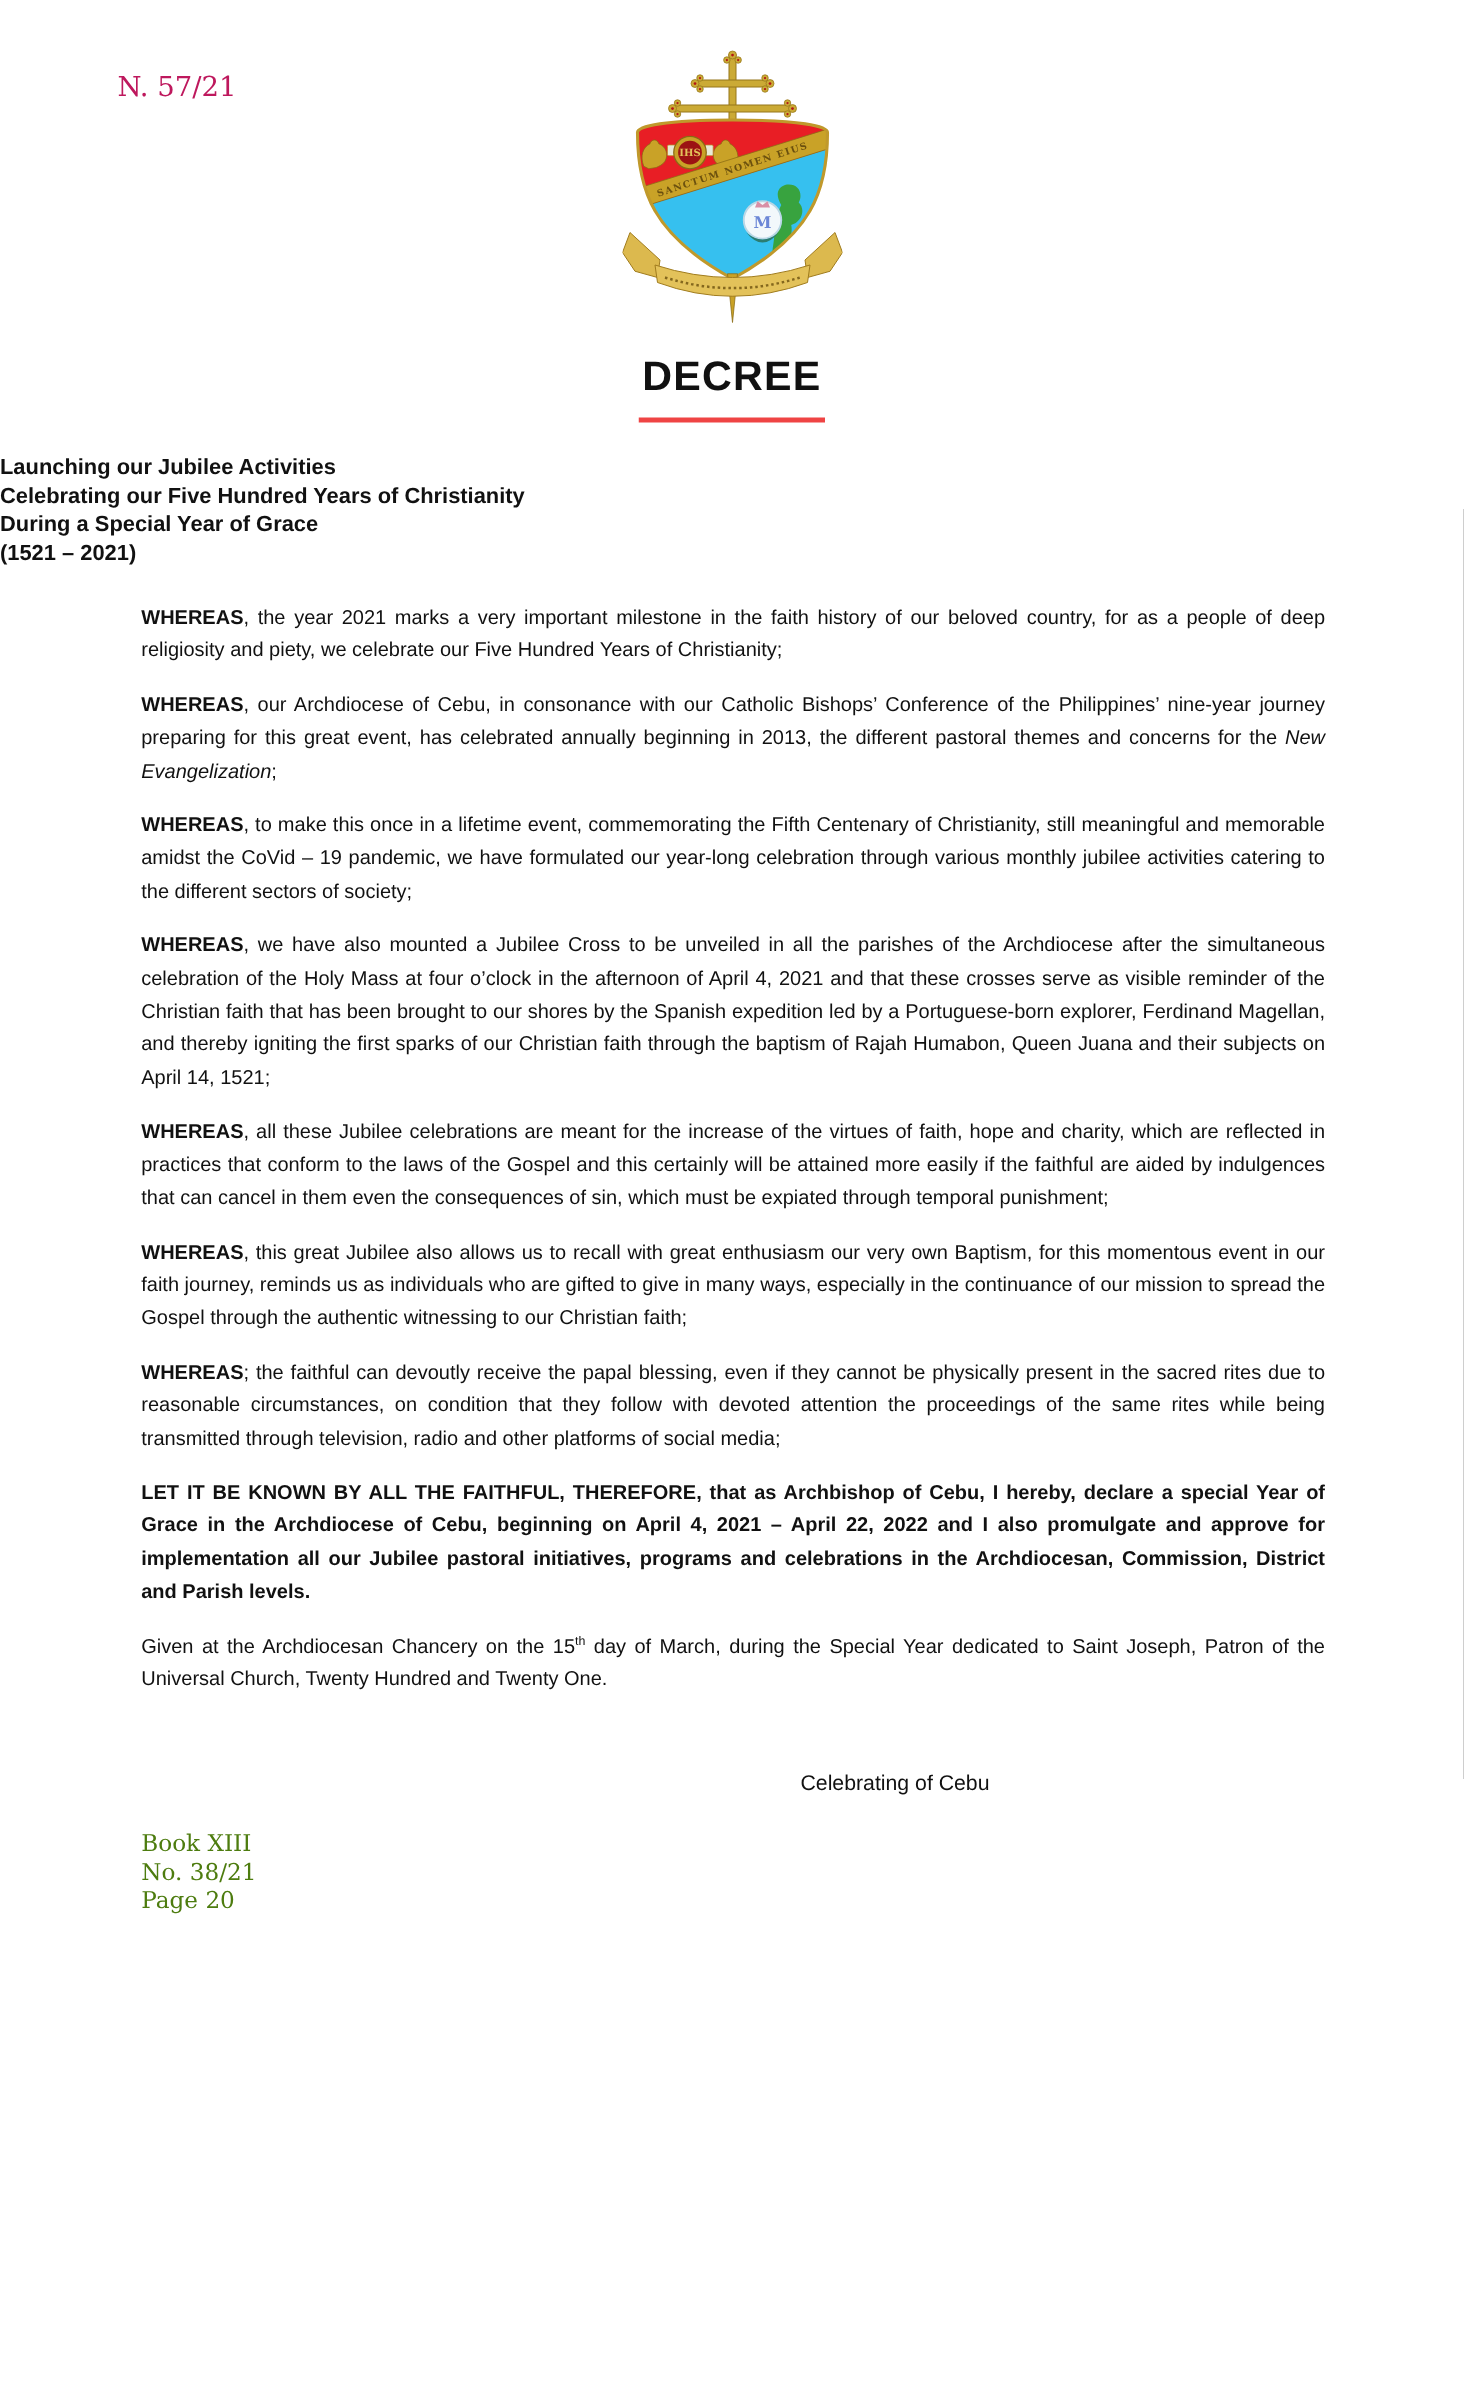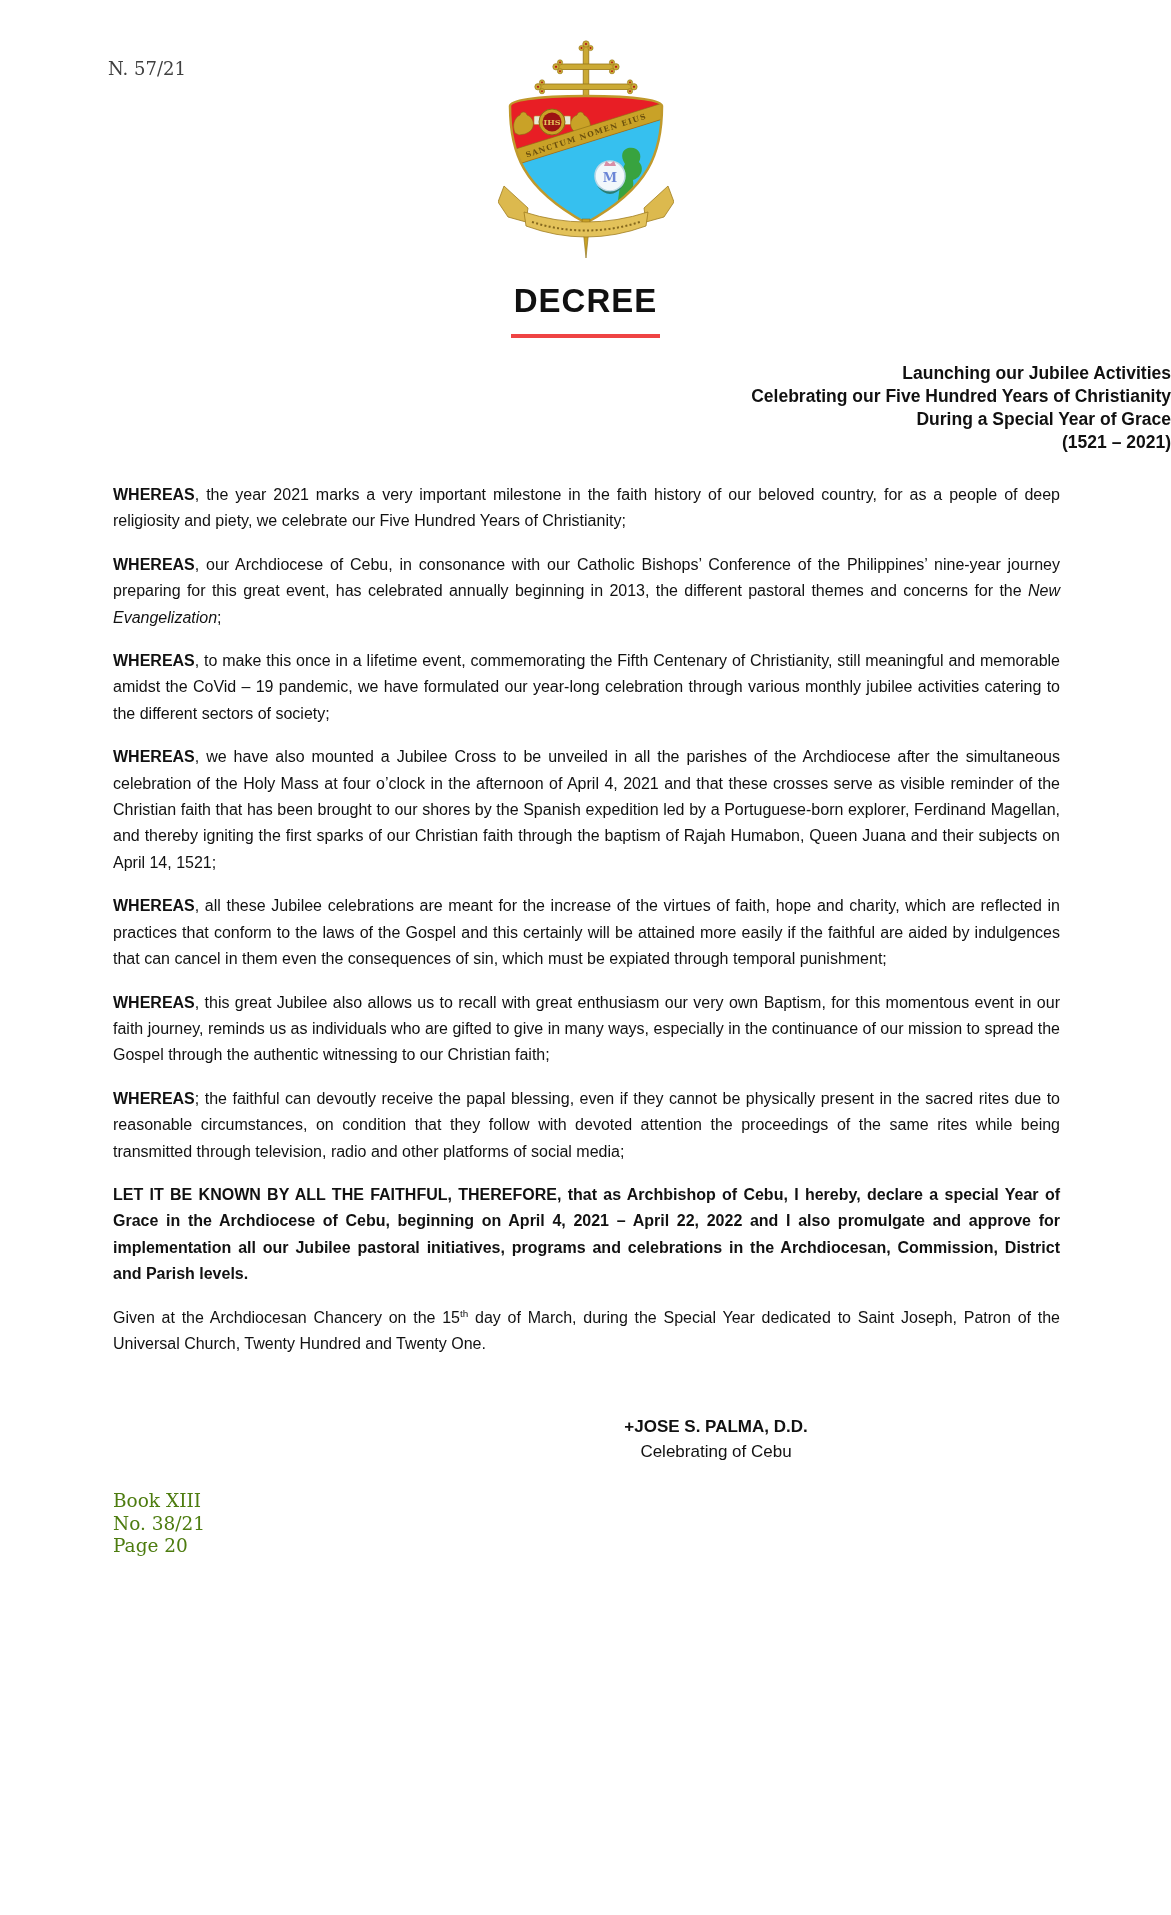--- a/index.html
+++ b/index.html
@@ -6,36 +6,36 @@
   .page{
     position:relative;
     width:1171px;height:1915px;
     background:#ffffff;
     margin:0 auto;
     overflow:hidden;
     font-family:"Liberation Sans", sans-serif;
     color:#111;
   }
   .ref-number{
-    position:absolute;left:108px;top:58px;
+    position:absolute;left:94px;top:58px;
     font-family:"DejaVu Serif", serif;
-    font-size:18px;color:#404040;
+    font-size:22px;color:#be185d;
   }
   .crest-wrap{width:176px;margin:40px auto 0;height:222px;}
   .doc-title{
     text-align:center;margin:20px 0 0;
   }
   .doc-title span{
     display:inline-block;
     font-size:33px;font-weight:bold;letter-spacing:1px;
     border-bottom:4px solid #ef4444;
     padding:0 3px 14px;
   }
   .subtitle{
-    text-align:right;margin-top:24px;
+    text-align:left;margin-top:24px;
     font-weight:bold;font-size:17.5px;line-height:23px;
   }
   .body-text{
     width:947px;margin:28px 0 0 113px;
   }
   .body-text p{
     margin:0 0 17px;
     font-size:16px;line-height:26.4px;
     text-align:justify;
   }
@@ -178,21 +178,20 @@
     <p><span class="seg-b">WHEREAS</span><span class="seg-n">, our Archdiocese of Cebu, in consonance with our Catholic Bishops’ Conference of the Philippines’ nine-year journey preparing for this great event, has celebrated annually beginning in 2013, the different pastoral themes and concerns for the </span><span class="seg-i">New Evangelization</span><span class="seg-n">;</span></p>
     <p><span class="seg-b">WHEREAS</span><span class="seg-n">, to make this once in a lifetime event, commemorating the Fifth Centenary of Christianity, still meaningful and memorable amidst the CoVid – 19 pandemic, we have formulated our year-long celebration through various monthly jubilee activities catering to the different sectors of society;</span></p>
     <p><span class="seg-b">WHEREAS</span><span class="seg-n">, we have also mounted a Jubilee Cross to be unveiled in all the parishes of the Archdiocese after the simultaneous celebration of the Holy Mass at four o’clock in the afternoon of April 4, 2021 and that these crosses serve as visible reminder of the Christian faith that has been brought to our shores by the Spanish expedition led by a Portuguese-born explorer, Ferdinand Magellan, and thereby igniting the first sparks of our Christian faith through the baptism of Rajah Humabon, Queen Juana and their subjects on April 14, 1521;</span></p>
     <p><span class="seg-b">WHEREAS</span><span class="seg-n">, all these Jubilee celebrations are meant for the increase of the virtues of faith, hope and charity, which are reflected in practices that conform to the laws of the Gospel and this certainly will be attained more easily if the faithful are aided by indulgences that can cancel in them even the consequences of sin, which must be expiated through temporal punishment;</span></p>
     <p><span class="seg-b">WHEREAS</span><span class="seg-n">, this great Jubilee also allows us to recall with great enthusiasm our very own Baptism, for this momentous event in our faith journey, reminds us as individuals who are gifted to give in many ways, especially in the continuance of our mission to spread the Gospel through the authentic witnessing to our Christian faith;</span></p>
     <p><span class="seg-b">WHEREAS</span><span class="seg-n">; the faithful can devoutly receive the papal blessing, even if they cannot be physically present in the sacred rites due to reasonable circumstances, on condition that they follow with devoted attention the proceedings of the same rites while being transmitted through television, radio and other platforms of social media;</span></p>
     <p class="all-bold"><span class="seg-b">LET IT BE KNOWN BY ALL THE FAITHFUL, THEREFORE</span><span class="seg-b">, that as Archbishop of Cebu, I hereby, declare a special Year of Grace in the Archdiocese of Cebu, beginning on April 4, 2021 – April 22, 2022 and I also promulgate and approve for implementation all our Jubilee pastoral initiatives, programs and celebrations in the Archdiocesan, Commission, District and Parish levels.</span></p>
     <p><span class="seg-n">Given at the Archdiocesan Chancery on the 15</span><sup class="seg-sup">th</sup><span class="seg-n"> day of March, during the Special Year dedicated to Saint Joseph, Patron of the Universal Church, Twenty Hundred and Twenty One.</span></p>
 
     <div class="signature-block">
-      <div class="archbishop-name">+JOSE S. PALMA, D.D.</div>
       <div>Celebrating of Cebu</div>
     </div>
 
 
 
     <div class="doc-footer">
       <div>Book XIII</div>
       <div>No. 38/21</div>
       <div>Page 20</div>
     </div>

